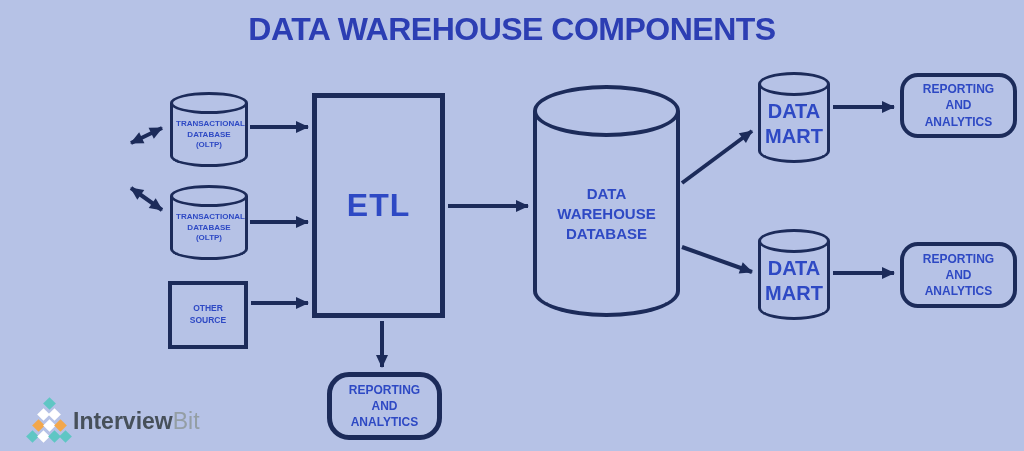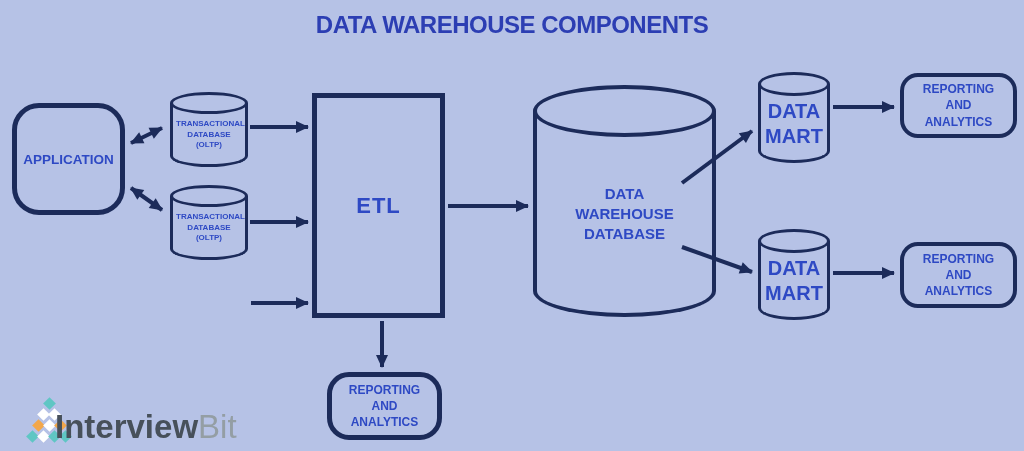--- a/index.html
+++ b/index.html
@@ -9,32 +9,32 @@
   }
   #canvas{
     position:relative;
     width:1024px;height:451px;
     background:var(--background,#b6c2e6);
     overflow:hidden;
   }
   .title{
     position:absolute;left:0;right:0;top:11px;
     text-align:center;
-    font-size:24px;font-weight:800;letter-spacing:-0.5px;
+    font-size:32px;font-weight:800;letter-spacing:-0.5px;
     color:var(--title,#2c3eb3);
   }
   .node{position:absolute;box-sizing:border-box;color:var(--label,#2e49c4);font-weight:700;}
   .lbl{display:flex;align-items:center;justify-content:center;text-align:center;line-height:1.25;}
 
   
   .rect{border:5px solid var(--stroke,#1c2b5a);display:flex;align-items:center;justify-content:center;text-align:center;}
   .application{left:12px;top:103px;width:113px;height:112px;border-radius:27px;font-size:13.5px;white-space:nowrap;}
   .other-source{left:168px;top:281px;width:80px;height:68px;border-width:4px;font-size:8.5px;}
   .other-source .inner{width:48px;line-height:1.4;}
-  .etl{left:312px;top:93px;width:133px;height:225px;font-size:22px;letter-spacing:1px;}
+  .etl{left:312px;top:93px;width:133px;height:225px;font-size:32px;letter-spacing:1px;}
   .rounded{border:4.5px solid var(--stroke,#1c2b5a);border-radius:18px;font-size:12px;}
   .rep1{left:900px;top:73px;width:117px;height:65px;}
   .rep2{left:900px;top:242px;width:117px;height:66px;}
   .repb{left:327px;top:372px;width:115px;height:68px;border-width:5px;border-radius:22px;}
   .rounded .inner{width:92px;line-height:1.35;}
 
   
   .cyl{position:absolute;}
   .cyl .top{position:absolute;left:0;right:0;top:0;border-style:solid;border-color:var(--stroke,#1c2b5a);border-radius:50%;box-sizing:border-box;}
   .cyl .body{position:absolute;left:0;right:0;bottom:0;border-style:solid;border-color:var(--stroke,#1c2b5a);border-top:none;box-sizing:border-box;}
@@ -46,34 +46,34 @@
   .cyl-sm .inner{width:66px;line-height:1.3;}
   .oltp1{left:170px;top:92px;}
   .oltp2{left:170px;top:185px;}
   .cyl-md{width:72px;height:91px;}
   .cyl-md .top{height:24px;border-width:3.5px;}
   .cyl-md .body{top:12px;border-width:3.5px;border-radius:0 0 50% 50% / 0 0 12px 12px;}
   .cyl-md .lbl{padding-top:12px;font-size:20px;}
   .cyl-md .inner{width:60px;}
   .dm1{left:758px;top:72px;}
   .dm2{left:758px;top:229px;}
-  .cyl-lg{left:533px;top:85px;width:147px;height:232px;padding-left:36px;}
+  .cyl-lg{left:533px;top:85px;width:147px;height:232px;}
   .cyl-lg .top{height:52px;border-width:4.5px;}
   .cyl-lg .body{top:26px;border-width:4.5px;border-radius:0 0 50% 50% / 0 0 26px 26px;}
   .cyl-lg .lbl{padding-top:26px;font-size:15px;}
   .cyl-lg .inner{width:108px;line-height:1.35;}
 
   
   svg.wires{position:absolute;left:0;top:0;width:1024px;height:451px;pointer-events:none;}
 
   
   .logo{position:absolute;left:27px;top:398px;height:48px;}
   .logo-mark{position:absolute;left:0;top:0;width:44px;height:48px;}
   .diamond{position:absolute;width:9px;height:9px;transform:rotate(45deg);}
-  .logo-text{position:absolute;left:28px;top:10px;font-size:33px;white-space:nowrap;}
+  .logo-text{position:absolute;left:46px;top:10px;font-size:23px;white-space:nowrap;}
   .logo-text .primary{font-weight:700;color:#47505a;}
   .logo-text .secondary{font-weight:400;color:#949ea4;}
 </style>
 </head>
 <body style="--background: #b6c2e6;">
 
 <div id="canvas" style="--background: #b6c2e6; --stroke: #1c2b5a; --label: #2e49c4; --title: #2c3eb3;">
 
   <div class="title">DATA WAREHOUSE COMPONENTS</div>
 
@@ -91,40 +91,40 @@
       <line x1="251" y1="303" x2="308" y2="303" marker-end="url(#ah)"></line>
       <line x1="448" y1="206" x2="528" y2="206" marker-end="url(#ah)"></line>
       <line x1="682" y1="183" x2="752" y2="131" marker-end="url(#ah)"></line>
       <line x1="682" y1="247" x2="752" y2="272" marker-end="url(#ah)"></line>
       <line x1="833" y1="107" x2="894" y2="107" marker-end="url(#ah)"></line>
       <line x1="833" y1="273" x2="894" y2="273" marker-end="url(#ah)"></line>
       <line x1="382" y1="321" x2="382" y2="367" marker-end="url(#ah)"></line>
     </g>
   </svg>
 
-  <div class="node rect application">
-    <span>APPLICATION</span>
-  </div>
 
   <div class="cyl cyl-sm oltp1">
     <div class="body"></div>
     <div class="top"></div>
     <div class="lbl">
         <span class="inner">TRANSACTIONAL DATABASE (OLTP)</span>
       </div>
   </div>
 
   <div class="cyl cyl-sm oltp2">
     <div class="body"></div>
     <div class="top"></div>
     <div class="lbl">
         <span class="inner">TRANSACTIONAL DATABASE (OLTP)</span>
       </div>
   </div>
 
+  <div class="node rect other-source">
+    <span class="inner">OTHER SOURCE</span>
+  </div>
 
   <div class="node rect etl">
     <span>ETL</span>
   </div>
 
   <div class="cyl cyl-lg">
     <div class="body"></div>
     <div class="top"></div>
     <div class="lbl">
         <span class="inner">DATA WAREHOUSE DATABASE</span>

